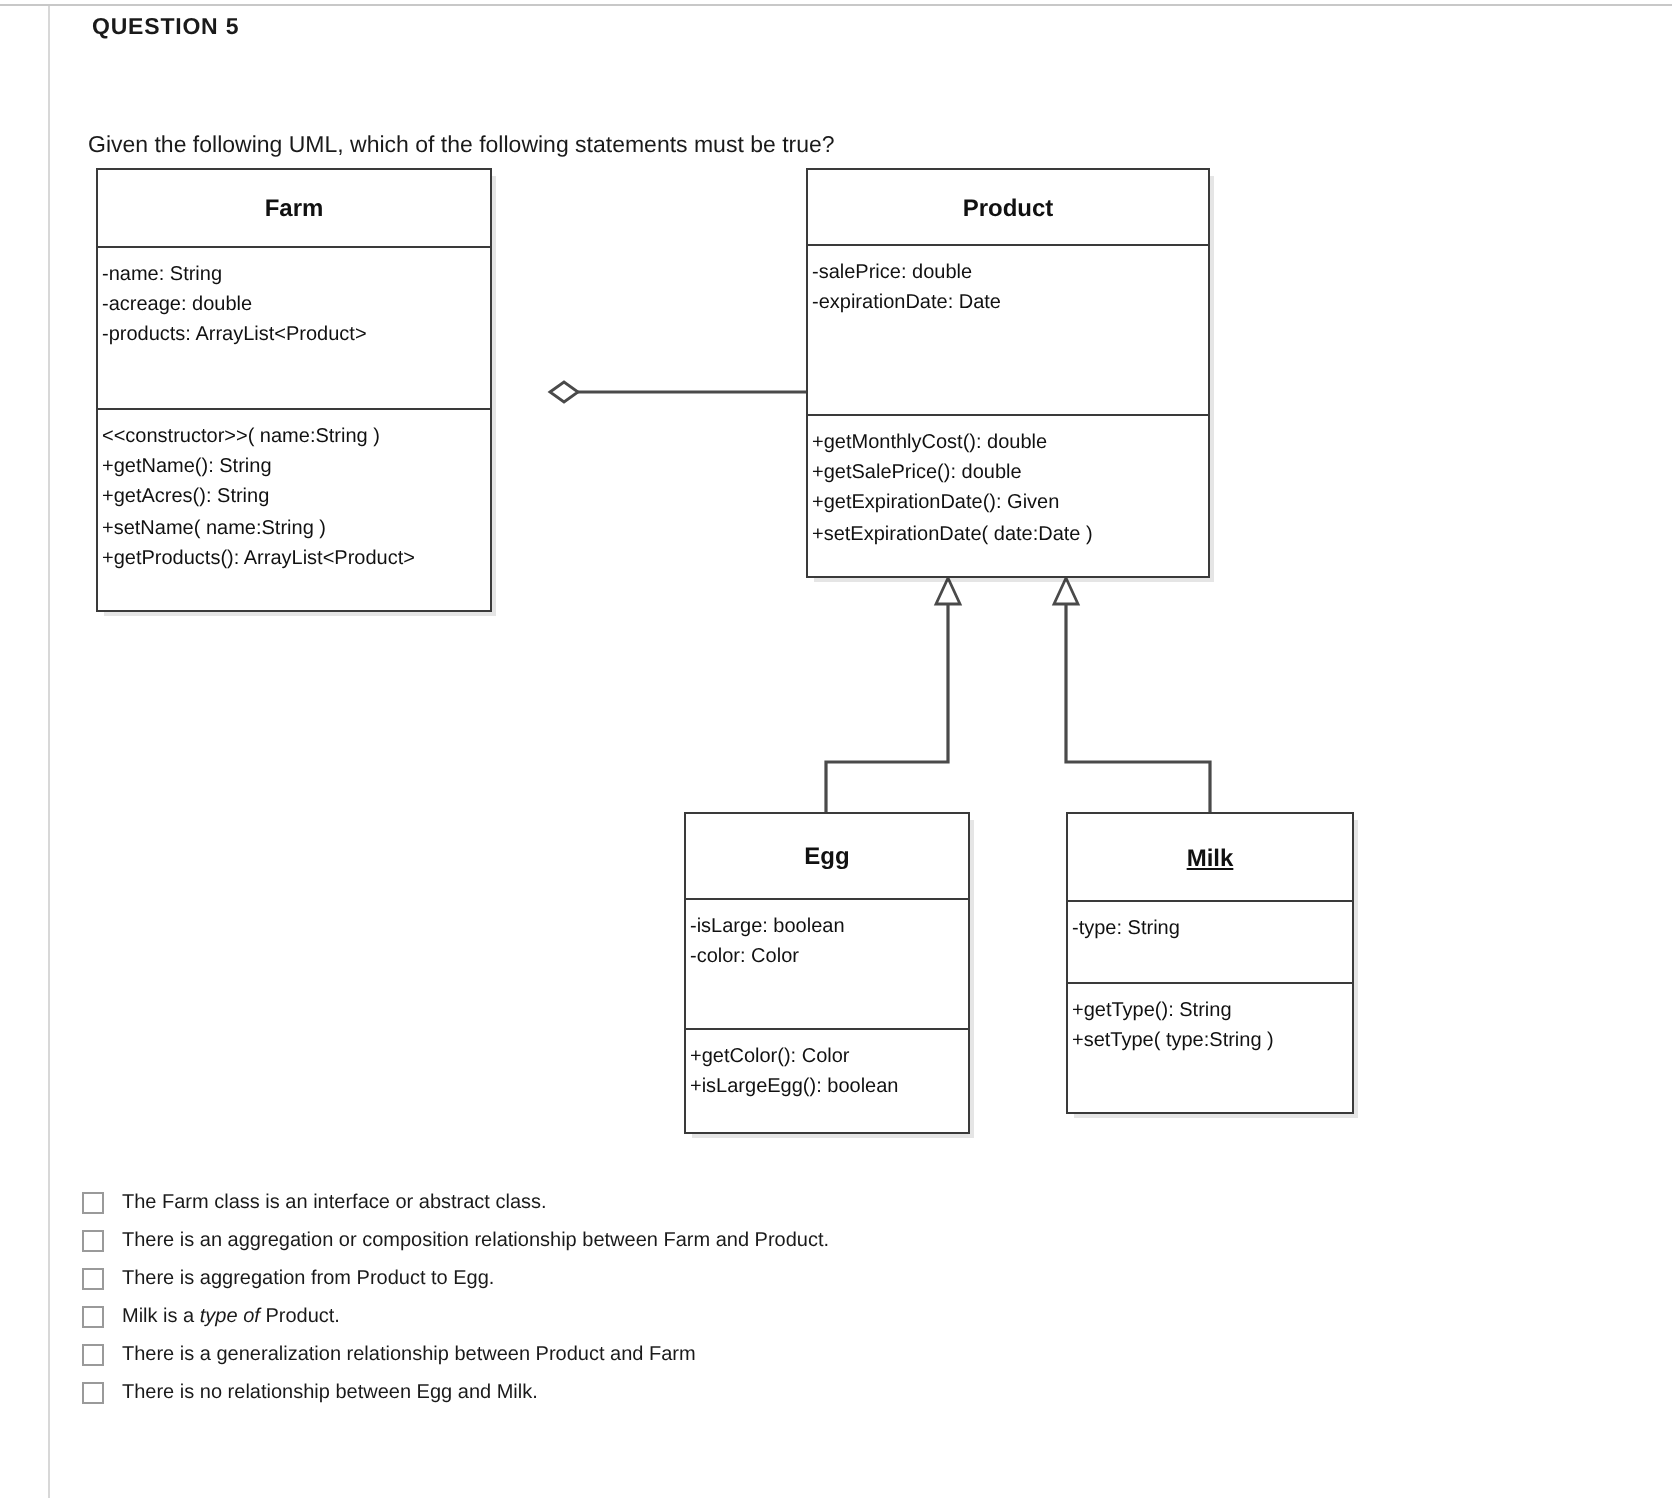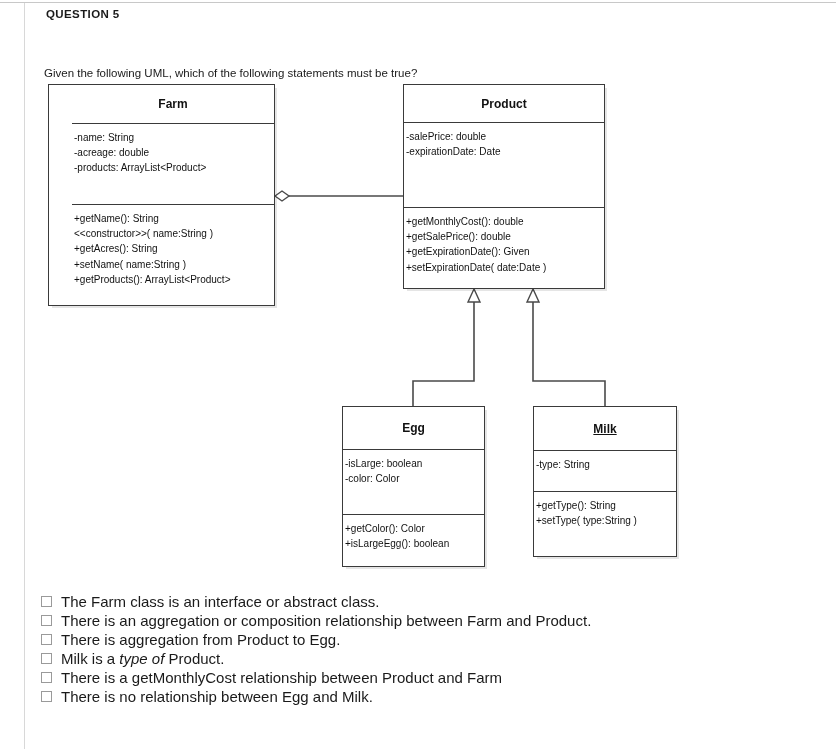--- a/index.html
+++ b/index.html
@@ -87,21 +87,21 @@
     overflow: hidden;
   }
   .uml-compartment.divided {
     border-top: 1.6px solid #3a3a3a;
   }
   .uml-line {
     white-space: pre;
   }
 
   
-  #class-farm     { left: 48px;  top: 84px;  width: 227px; height: 222px; padding-left: 23px; }
+  #class-farm     { left: 48px;  top: 84px;  width: 198px; height: 222px; }
   #class-farm .uml-title { height: 39px; }
   #class-farm .attrs { height: 80px; }
 
   #class-product  { left: 403px; top: 84px;  width: 202px; height: 205px; }
   #class-product .uml-title { height: 38px; }
   #class-product .attrs { height: 84px; }
 
   #class-egg      { left: 342px; top: 406px; width: 143px; height: 161px; }
   #class-egg .uml-title { height: 43px; }
   #class-egg .attrs { height: 64px; }
@@ -125,21 +125,21 @@
     width: 11px;
     height: 11px;
     box-sizing: border-box;
     border: 1px solid #9a9a9a;
     background: #ffffff;
     margin-top: 3px;
     margin-right: 9px;
     flex: 0 0 auto;
   }
   .option-label {
-    font-size: 15px;
+    font-size: 10px;
     color: #1a1a1a;
     line-height: 17px;
     white-space: pre;
   }
   .option-label em {
     font-style: italic;
   }
 </style>
 </head>
 <body>
@@ -171,22 +171,22 @@
   </svg>
 
   <div class="uml-class" id="class-farm">
     <div class="uml-title">Farm</div>
     <div class="uml-compartment attrs">
       <div class="uml-line">-name: String</div>
       <div class="uml-line">-acreage: double</div>
       <div class="uml-line">-products: ArrayList&lt;Product&gt;</div>
     </div>
     <div class="uml-compartment divided">
+      <div class="uml-line">&lt;&lt;constructor&gt;&gt;( name:String )</div>
       <div class="uml-line">+getName(): String</div>
-      <div class="uml-line">&lt;&lt;constructor&gt;&gt;( name:String )</div>
       <div class="uml-line">+getAcres(): String</div>
       <div class="uml-line">+setName( name:String )</div>
       <div class="uml-line">+getProducts(): ArrayList&lt;Product&gt;</div>
     </div>
   </div>
 
   <div class="uml-class" id="class-product">
     <div class="uml-title">Product</div>
     <div class="uml-compartment attrs">
       <div class="uml-line">-salePrice: double</div>
@@ -237,19 +237,19 @@
   <div class="option-row">
     <span class="option-checkbox"></span>
     <span class="option-label">There is aggregation from Product to Egg.</span>
   </div>
   <div class="option-row">
     <span class="option-checkbox"></span>
     <span class="option-label">Milk is a <em>type of</em> Product.</span>
   </div>
   <div class="option-row">
     <span class="option-checkbox"></span>
-    <span class="option-label">There is a getMonthlyCost relationship between Product and Farm</span>
+    <span class="option-label">There is a generalization relationship between Product and Farm</span>
   </div>
   <div class="option-row">
     <span class="option-checkbox"></span>
     <span class="option-label">There is no relationship between Egg and Milk.</span>
   </div>
 </div>
 
 </body></html>

